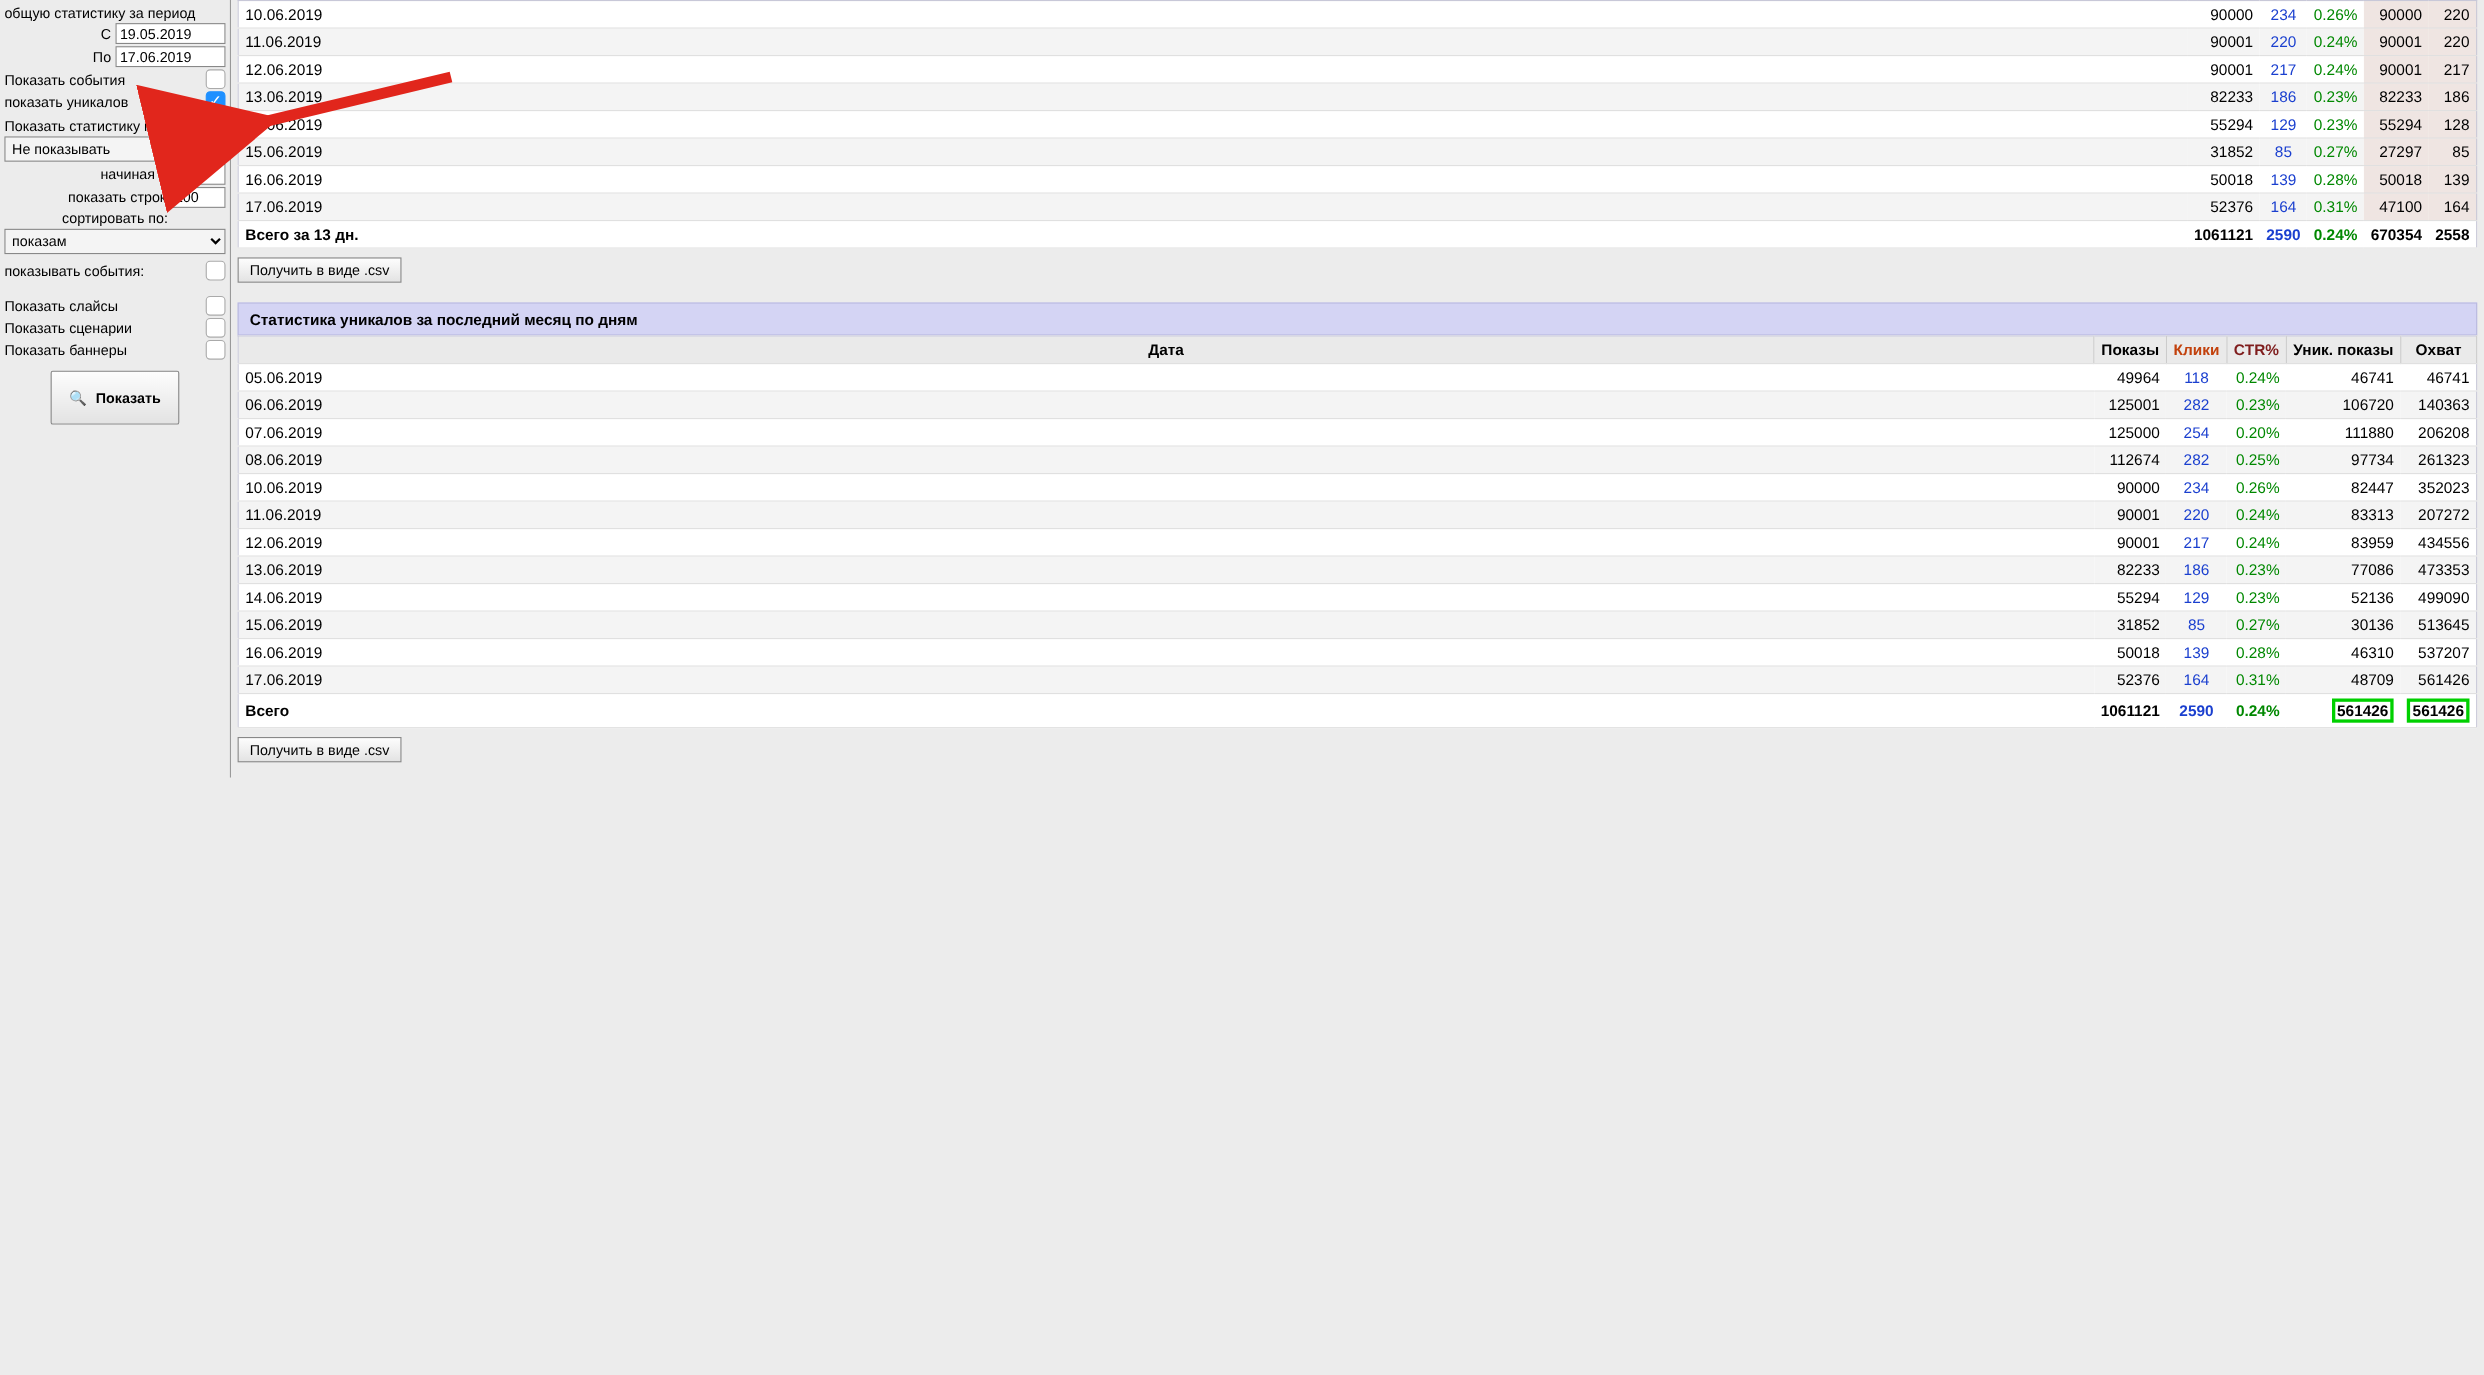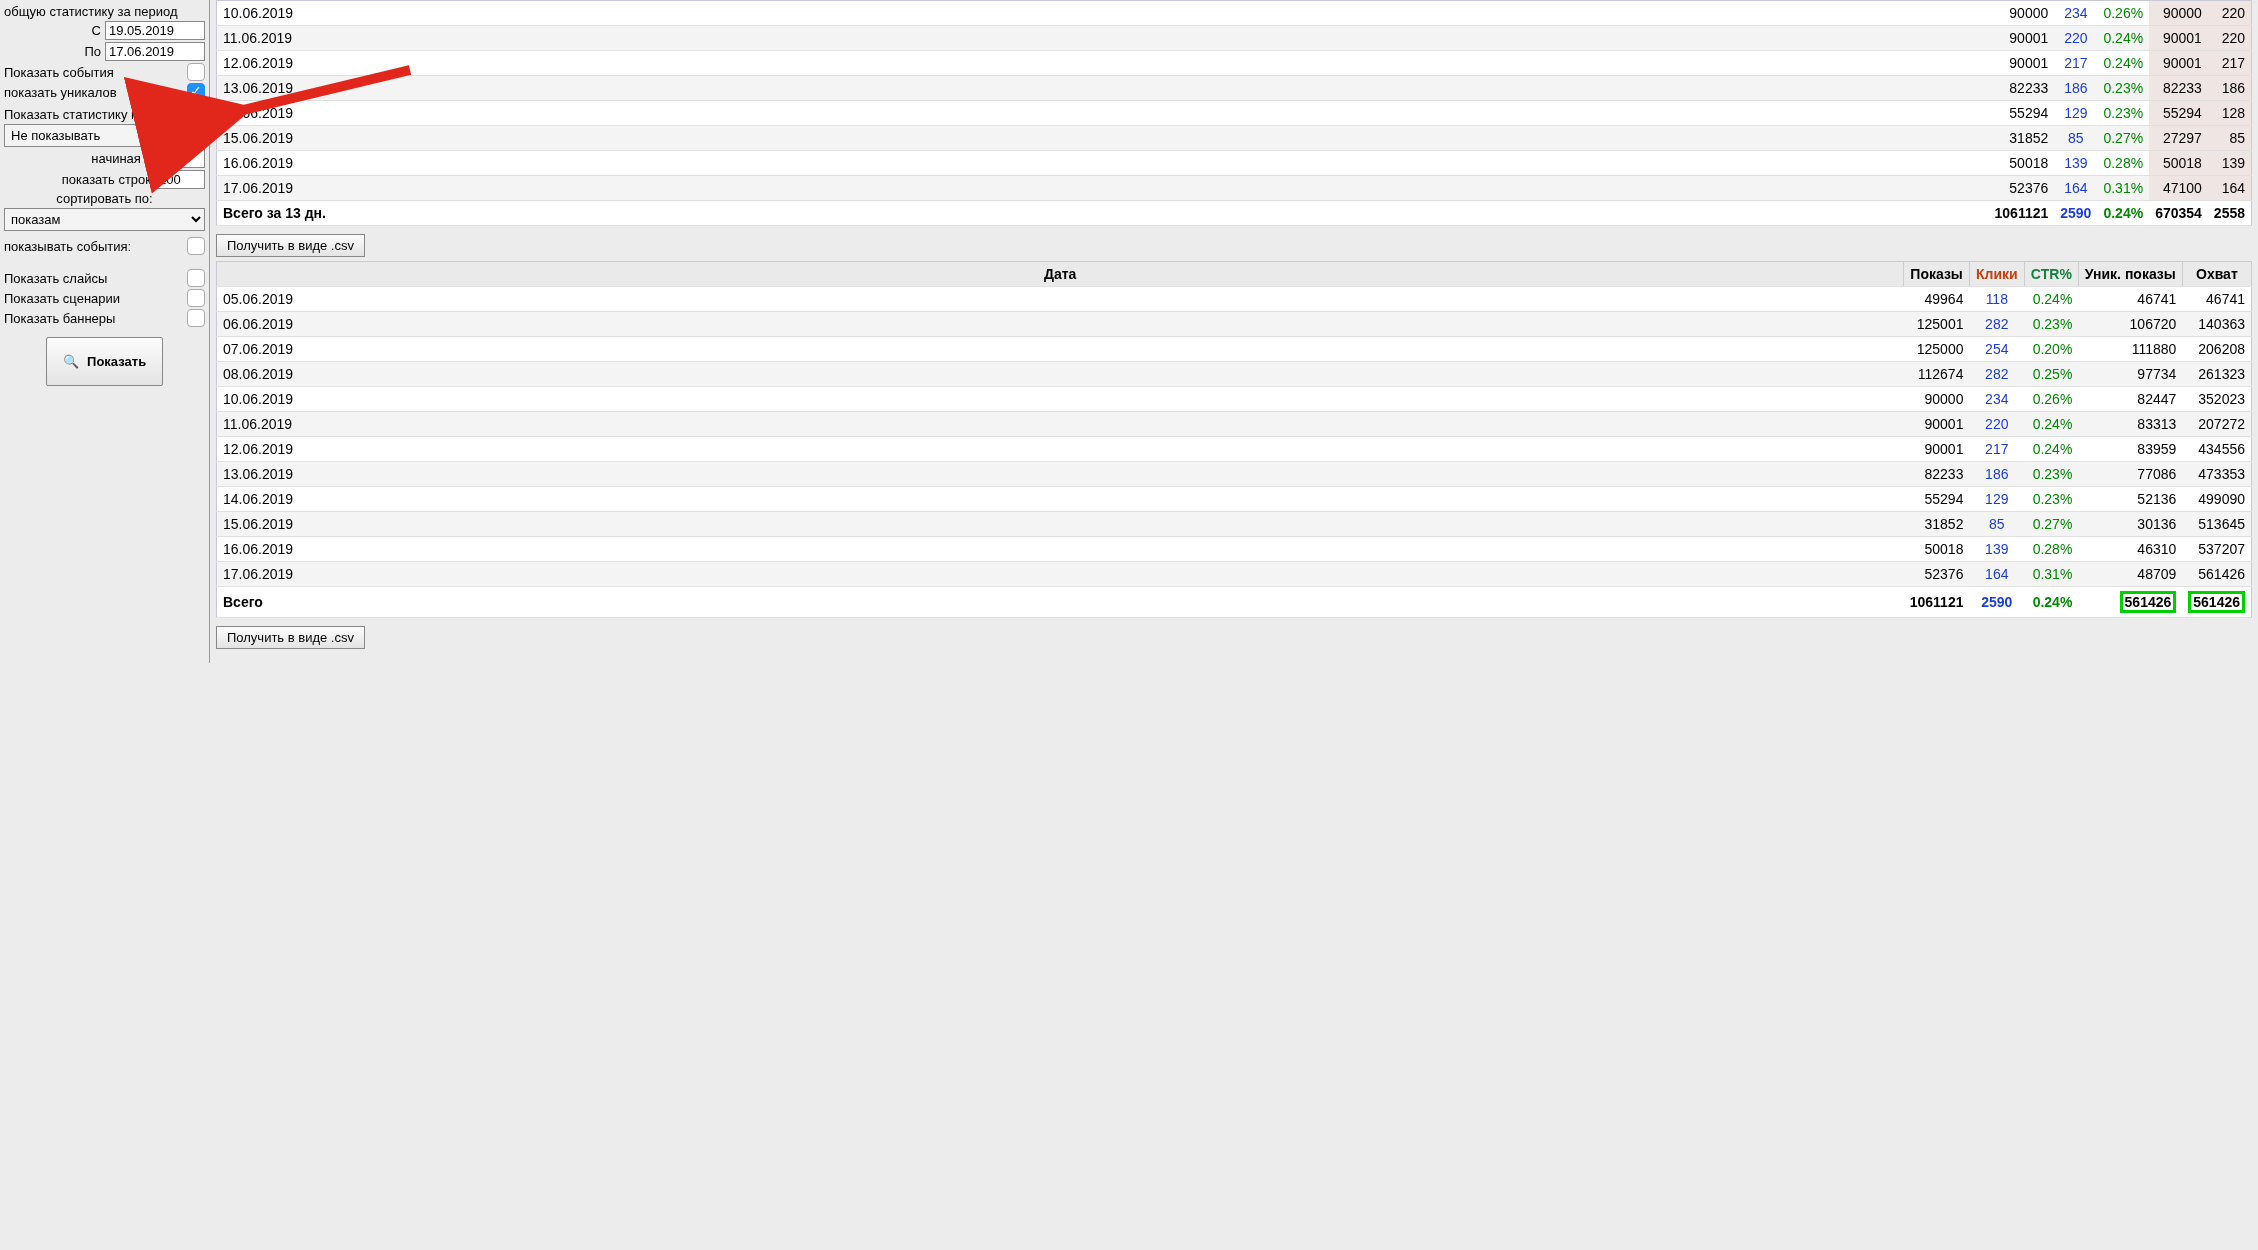--- a/index.html
+++ b/index.html
@@ -186,27 +186,28 @@
             <td class="c-clicks">2590</td>
             <td class="c-ctr">0.24%</td>
             <td class="c-num">670354</td>
             <td class="c-num">2558</td>
           </tr>
         </tbody>
     </table>
     <button class="csv-btn">Получить в виде .csv</button>
 
     
+    <div class="section-title">Статистика уникалов за последний месяц по дням</div>
     <table class="data-table">
       <thead>
         <tr>
           <th class="c-date">Дата</th>
           <th>Показы</th>
           <th style="color:#c2410c;">Клики</th>
-          <th style="color:#15803d;">CTR%</th>
+          <th style="color:#7f1d1d;">CTR%</th>
           <th>Уник. показы</th>
           <th>Охват</th>
         </tr>
       </thead>
       <tbody id="t2-body">
           <tr>
             <td class="c-date">05.06.2019</td>
             <td class="c-num">49964</td>
             <td class="c-clicks">118</td>
             <td class="c-ctr">0.24%</td>

